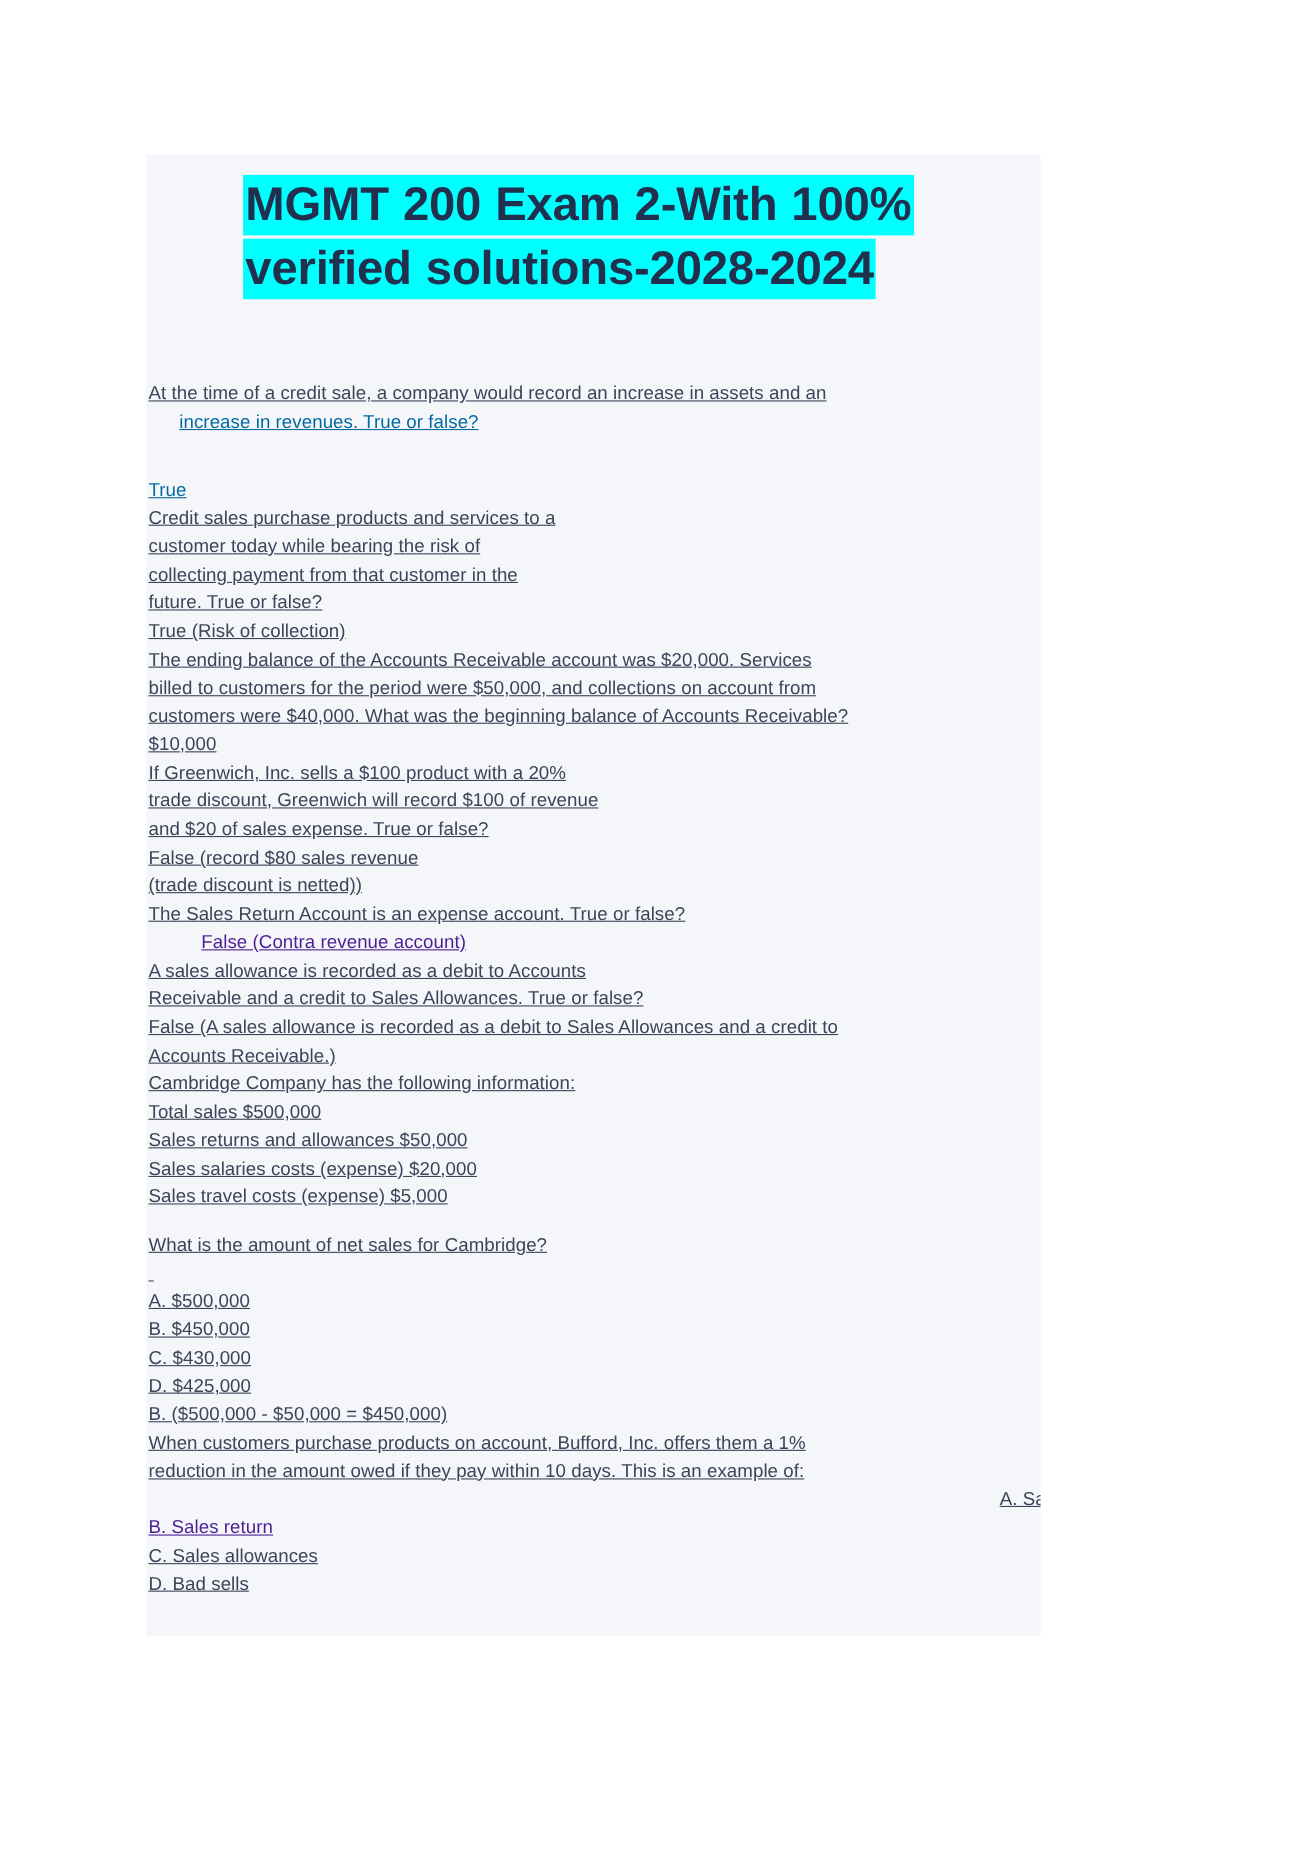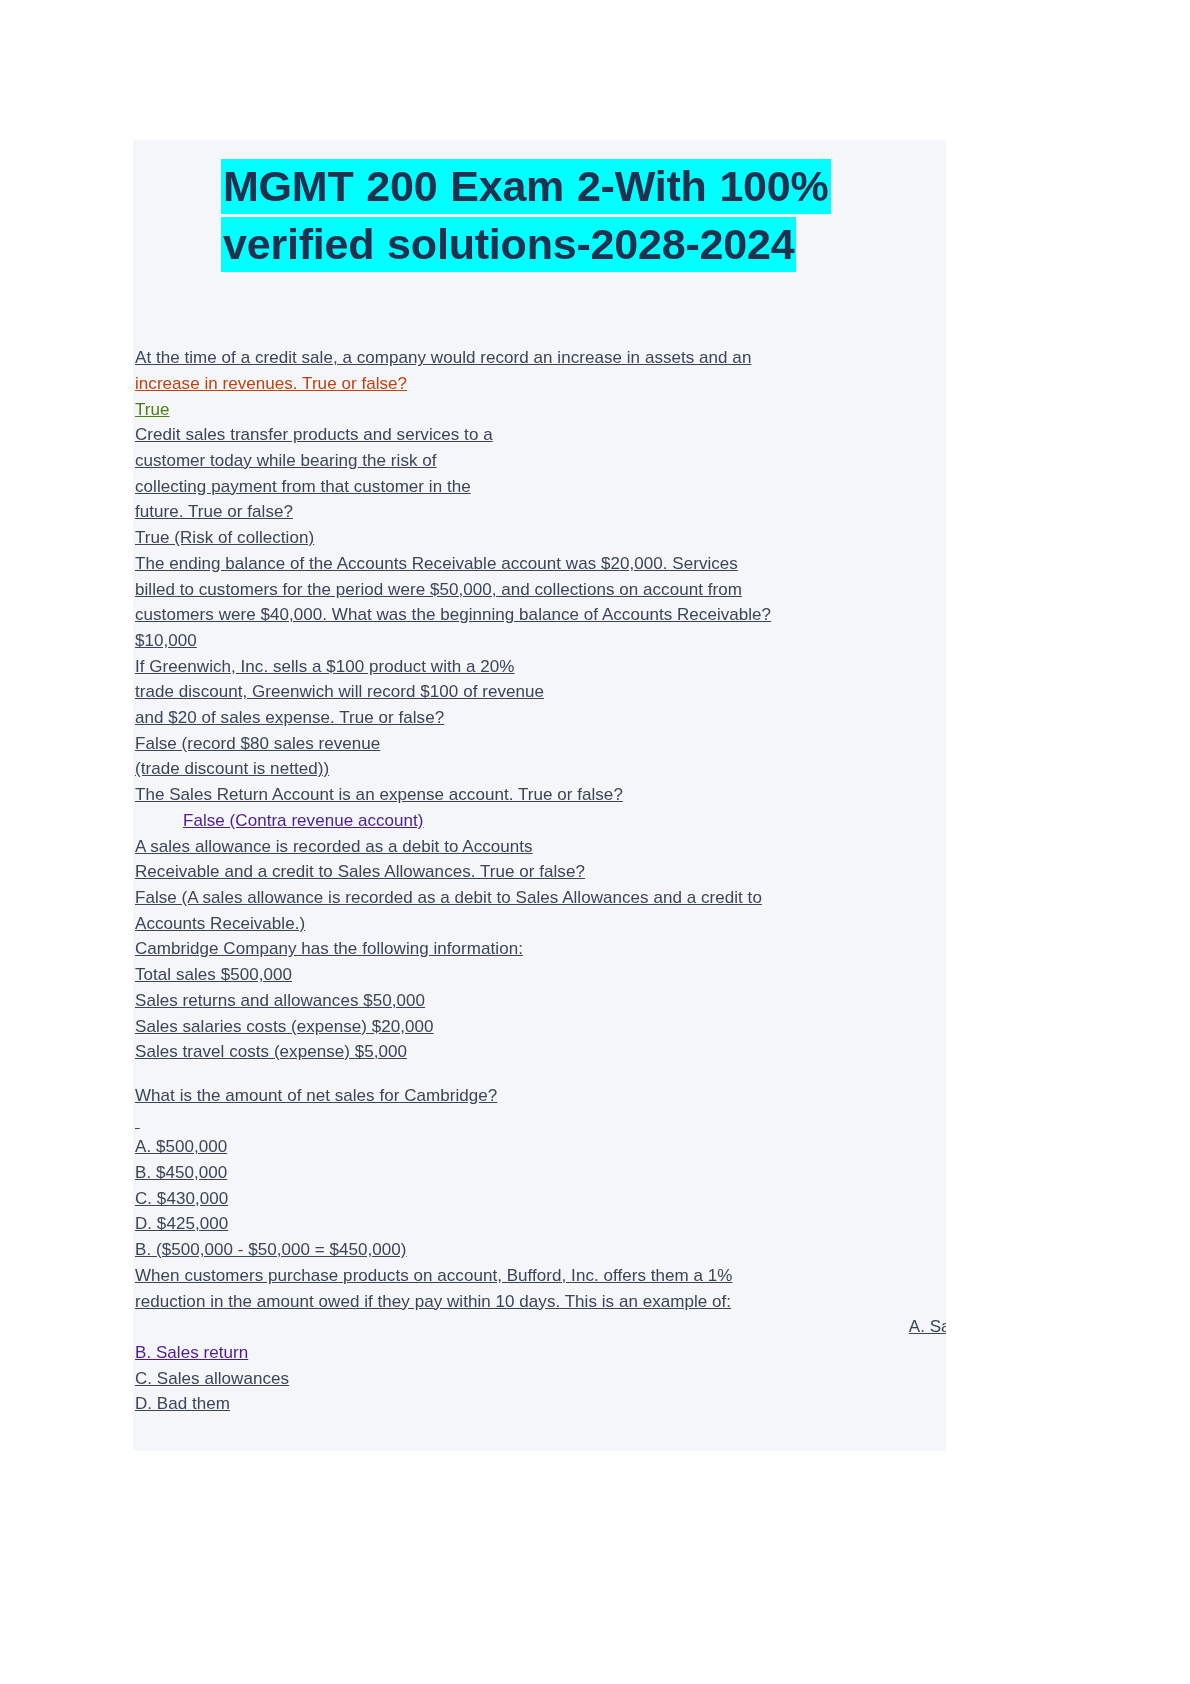--- a/index.html
+++ b/index.html
@@ -87,23 +87,23 @@
   <div class="content-panel" style="background: rgb(244, 246, 250);">
 
     <div class="title-block">
       <h1 class="doc-title" style="color: rgb(33, 48, 78);"><span class="hl" style="background: rgb(0, 255, 255);">MGMT 200 Exam 2-With 100%</span><br><span class="hl" style="background: rgb(0, 255, 255);">verified solutions-2028-2024</span></h1>
     </div>
 
     <div class="title-spacer"></div>
 
     <div class="doc-body" id="doc-body">
         <div class="line" style="color: rgb(60, 68, 88);">At the time of a credit sale, a company would record an increase in assets and an</div>
-        <div class="line" style="color: #c2410c;">increase in revenues. True or false?</div>
-        <div class="line" style="color: #4d7c0f;">True</div>
-        <div class="line" style="color: rgb(60, 68, 88);">Credit sales transfer products and services to a</div>
+        <div class="line" style="color: #0369a1; margin-left: 28px;">increase in revenues. True or false?</div>
+        <div class="line" style="color: #0369a1; margin-top: 36px;">True</div>
+        <div class="line" style="color: rgb(60, 68, 88);">Credit sales purchase products and services to a</div>
         <div class="line" style="color: rgb(60, 68, 88);">customer today while bearing the risk of</div>
         <div class="line" style="color: rgb(60, 68, 88);">collecting payment from that customer in the</div>
         <div class="line" style="color: rgb(60, 68, 88);">future. True or false?</div>
         <div class="line" style="color: rgb(60, 68, 88);">True (Risk of collection)</div>
         <div class="line" style="color: rgb(60, 68, 88);">The ending balance of the Accounts Receivable account was $20,000. Services</div>
         <div class="line" style="color: rgb(60, 68, 88);">billed to customers for the period were $50,000, and collections on account from</div>
         <div class="line" style="color: rgb(60, 68, 88);">customers were $40,000. What was the beginning balance of Accounts Receivable?</div>
         <div class="line" style="color: rgb(60, 68, 88);">$10,000</div>
         <div class="line" style="color: rgb(60, 68, 88);">If Greenwich, Inc. sells a $100 product with a 20%</div>
         <div class="line" style="color: rgb(60, 68, 88);">trade discount, Greenwich will record $100 of revenue</div>
@@ -126,18 +126,18 @@
         <div class="line" style="color: rgb(60, 68, 88);">A. $500,000</div>
         <div class="line" style="color: rgb(60, 68, 88);">B. $450,000</div>
         <div class="line" style="color: rgb(60, 68, 88);">C. $430,000</div>
         <div class="line" style="color: rgb(60, 68, 88);">D. $425,000</div>
         <div class="line" style="color: rgb(60, 68, 88);">B. ($500,000 - $50,000 = $450,000)</div>
         <div class="line" style="color: rgb(60, 68, 88);">When customers purchase products on account, Bufford, Inc. offers them a 1%</div>
         <div class="line" style="color: rgb(60, 68, 88);">reduction in the amount owed if they pay within 10 days. This is an example of:</div>
         <div class="line" style="color: rgb(60, 68, 88); text-align: right;">A. Sales discount</div>
         <div class="line" style="color: #4c1d95;">B. Sales return</div>
         <div class="line" style="color: rgb(60, 68, 88);">C. Sales allowances</div>
-        <div class="line" style="color: rgb(60, 68, 88);">D. Bad them</div>
+        <div class="line" style="color: rgb(60, 68, 88);">D. Bad sells</div>
       </div>
 
   </div>
 
 </div>
 
 </body></html>

